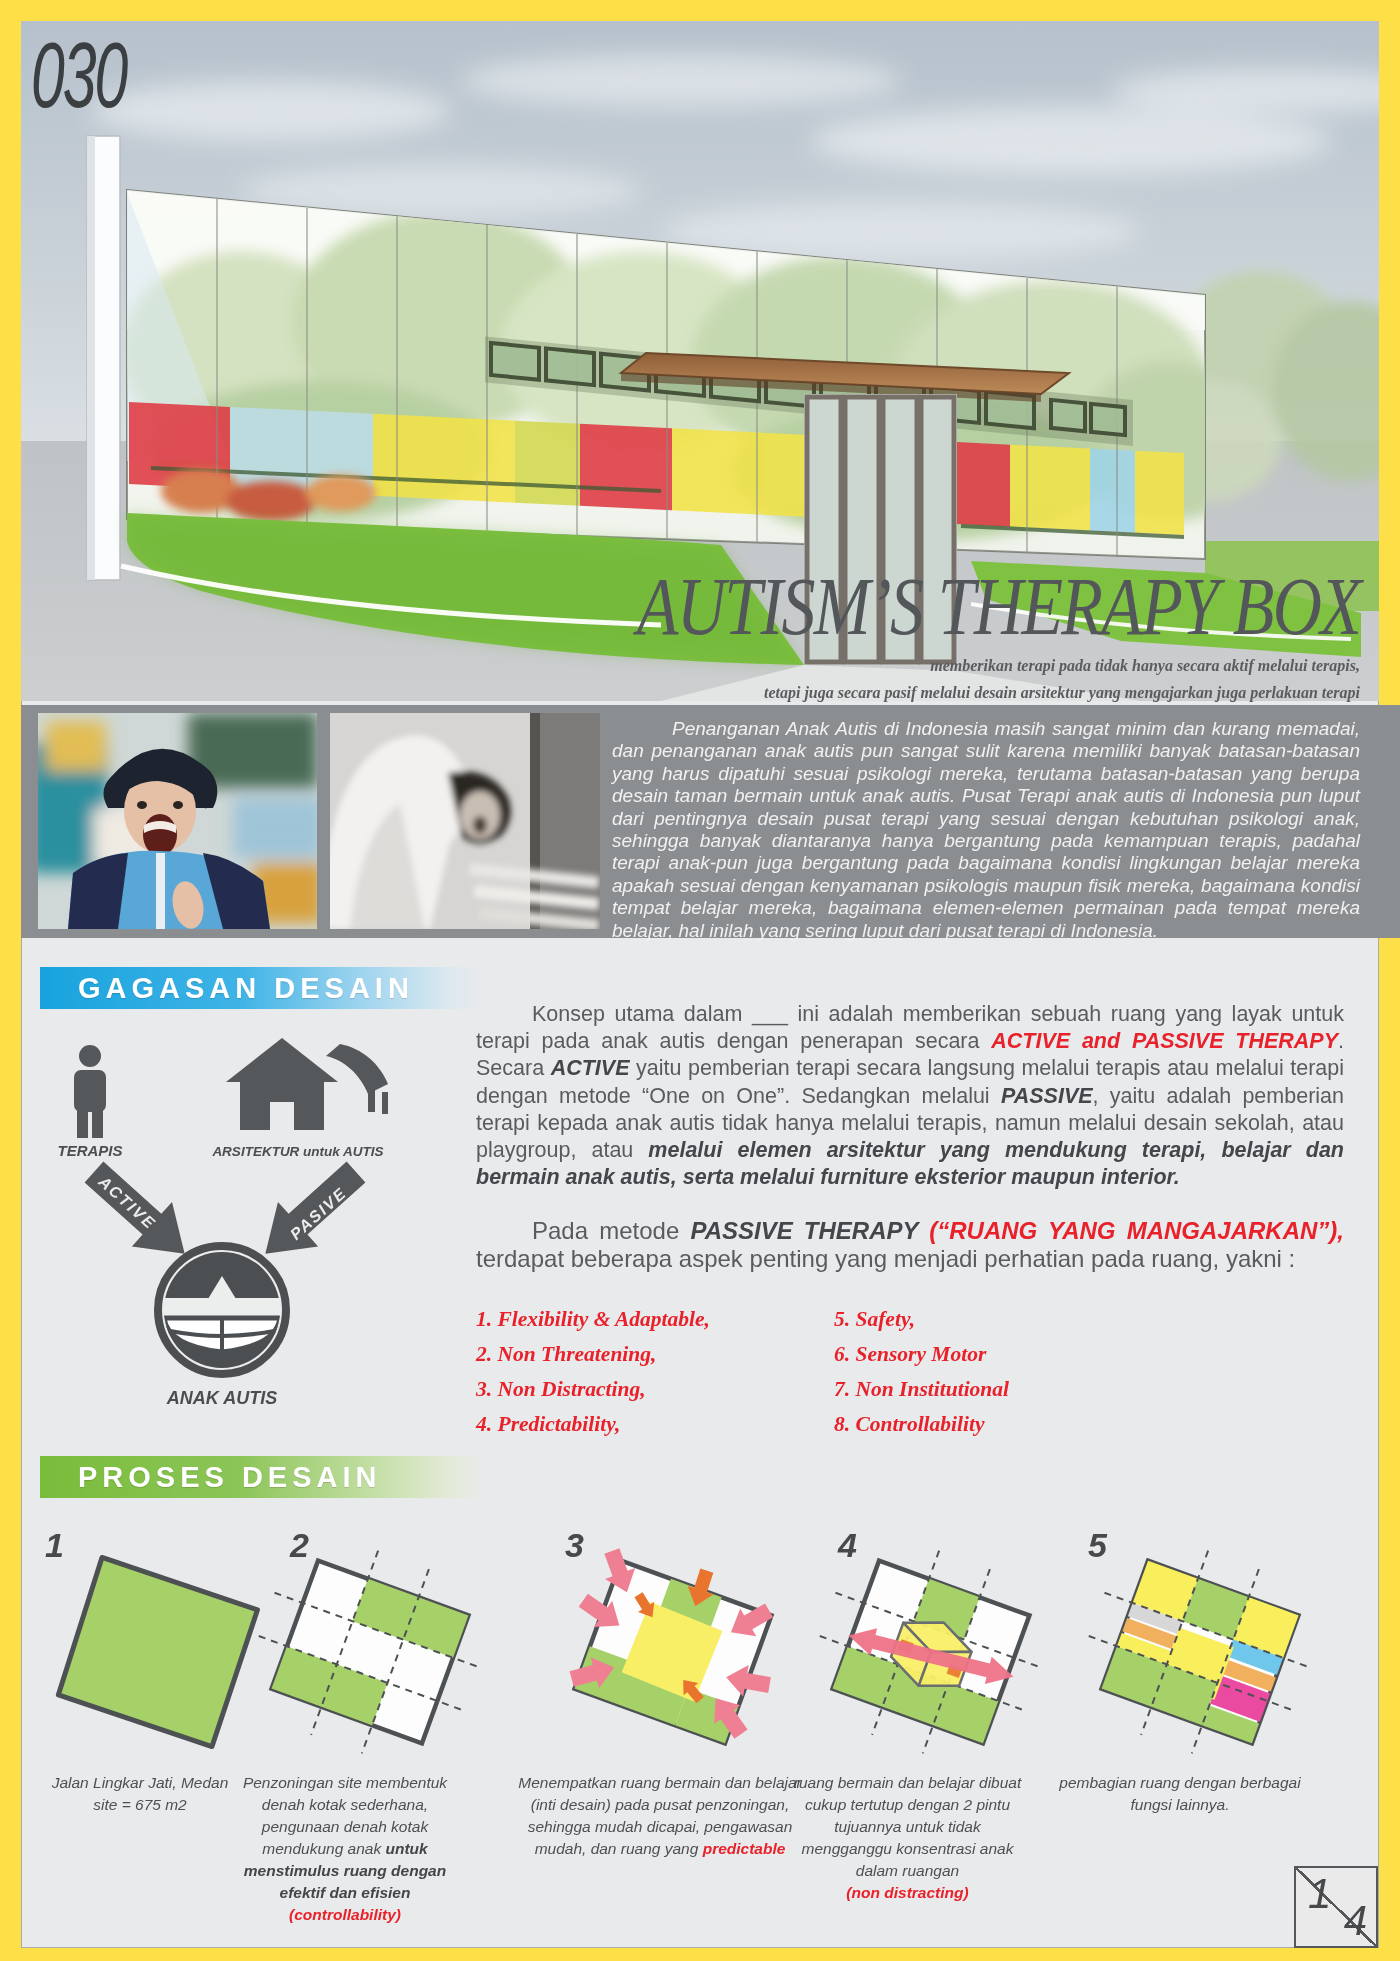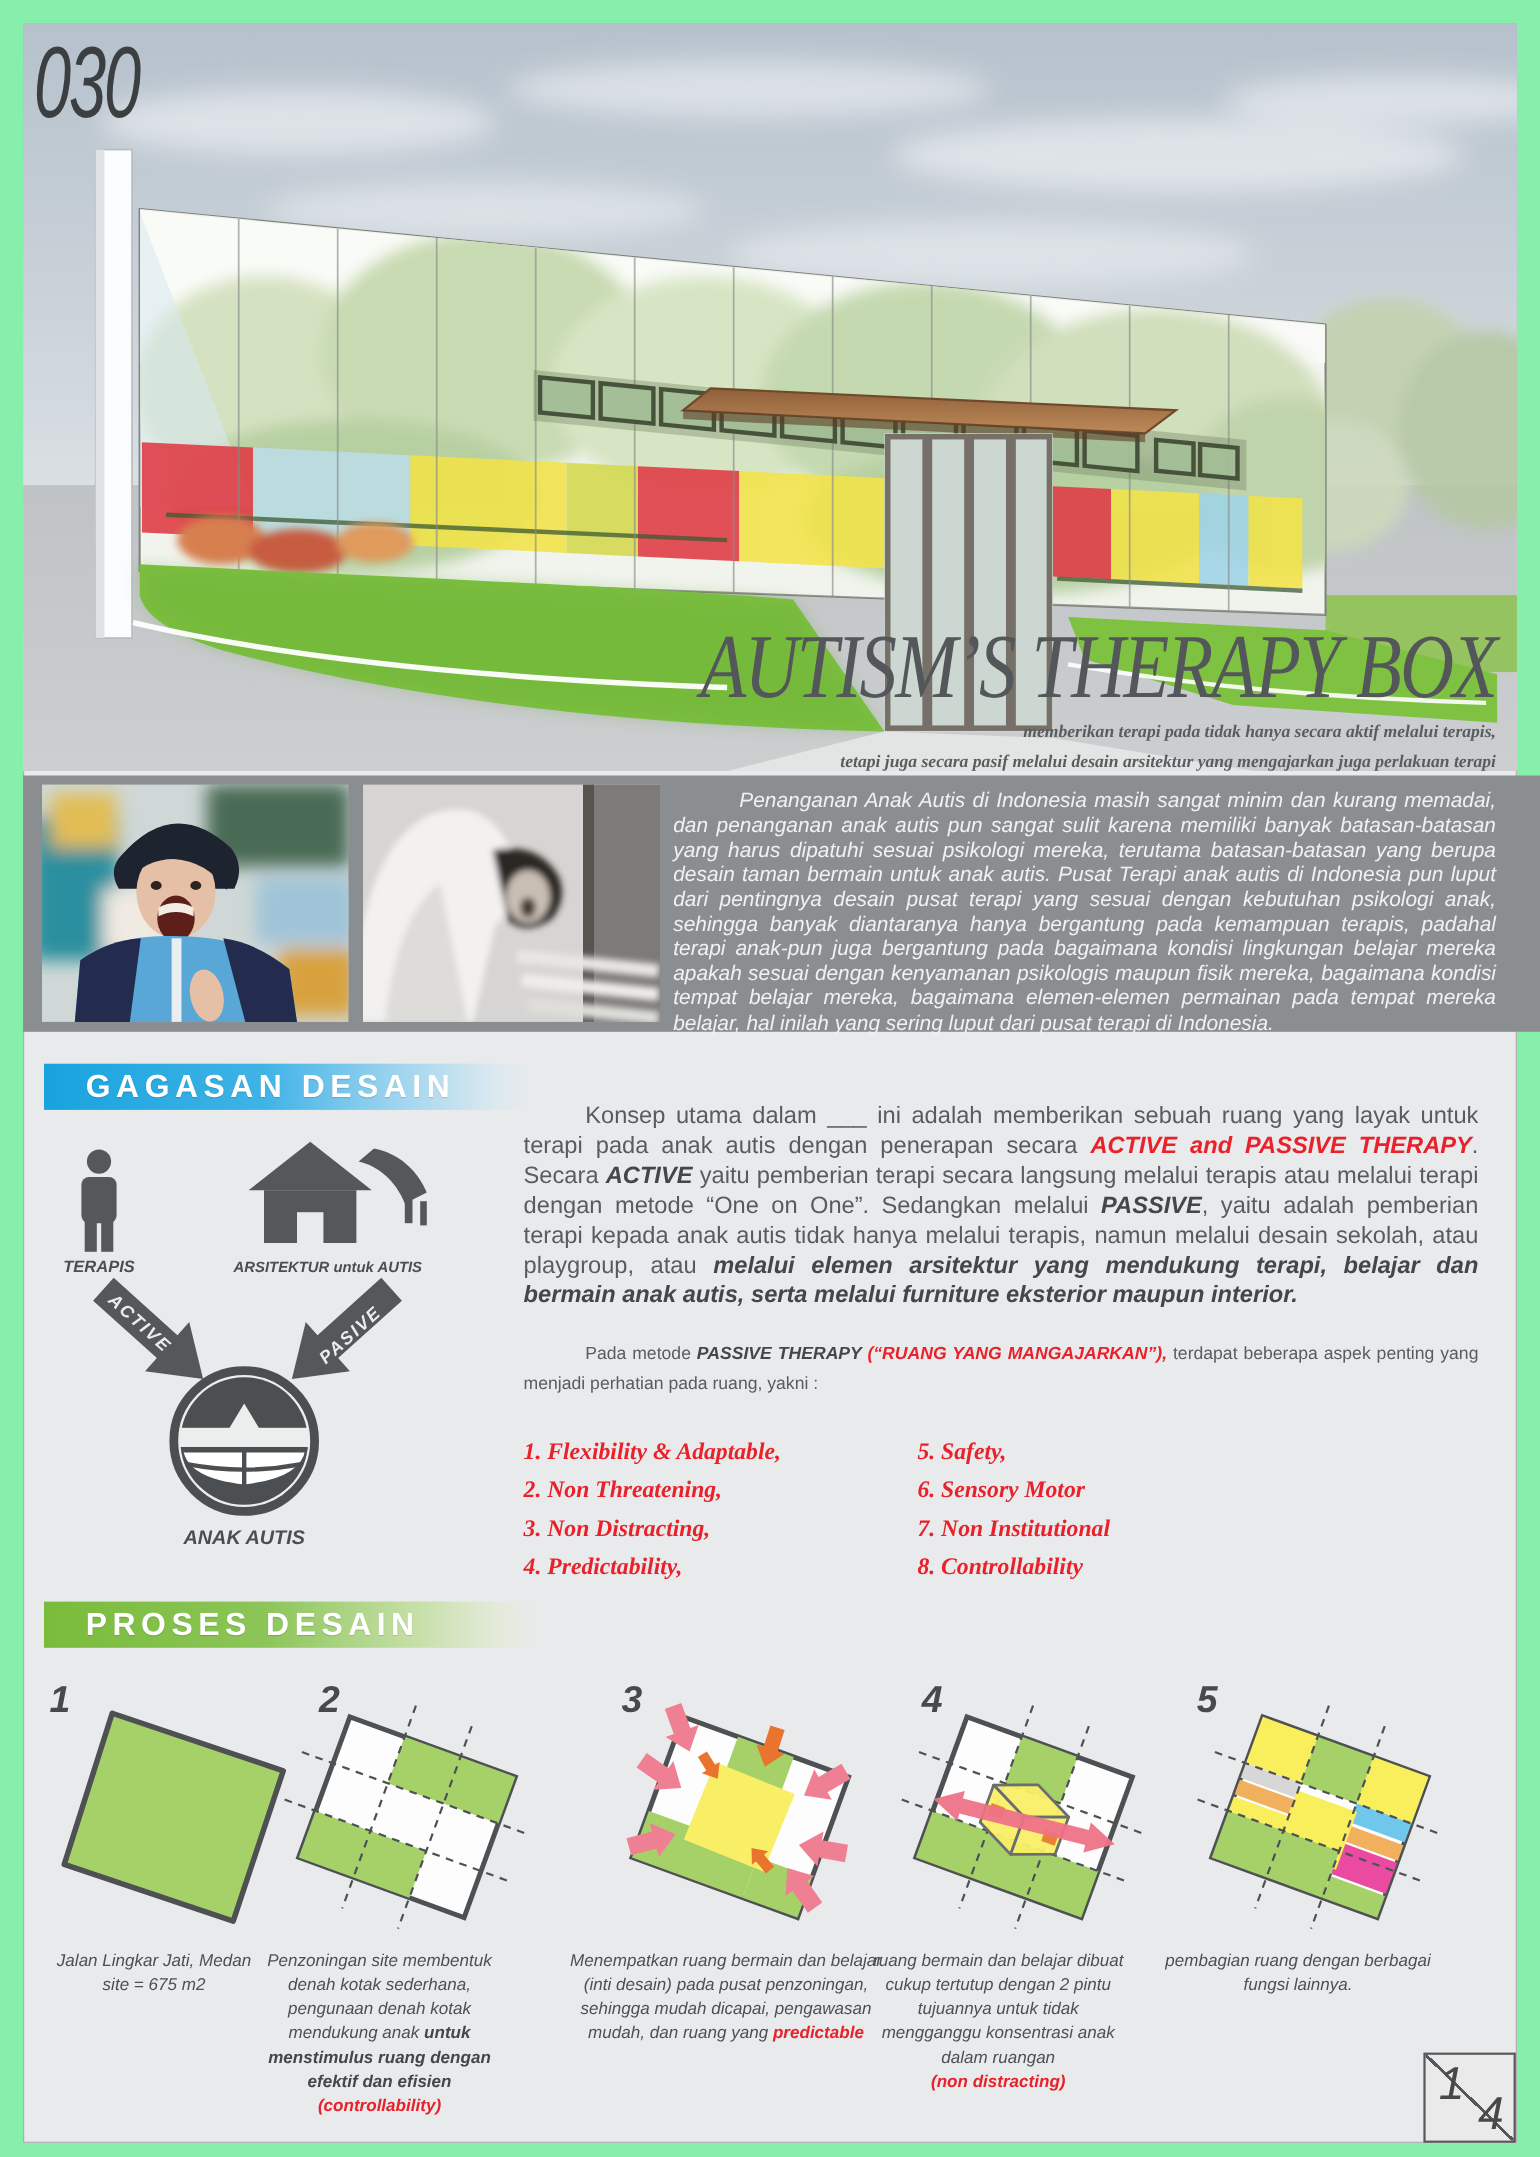--- a/index.html
+++ b/index.html
@@ -1,17 +1,17 @@
 <!DOCTYPE html>
 <html><head>
 <meta charset="utf-8">
 <style>
   html,body{margin:0;padding:0;background:#fff;}
   body{font-family:"Liberation Sans",sans-serif;}
-  #board{position:relative;width:1400px;height:1961px;background:#86efac;overflow:hidden;}
+  #board{position:relative;width:1400px;height:1961px;background:#fde047;overflow:hidden;}
   #frame{position:absolute;left:21px;top:21px;width:1358px;height:1927px;background:#e9eaeb;border:1px solid #a9aaab;box-sizing:border-box;}
   
   #hero{position:absolute;left:21px;top:21px;width:1358px;height:680px;}
   #hero svg{display:block;}
   #entry-number{position:absolute;left:10px;top:8px;font-size:92px;font-style:italic;font-weight:400;color:#3c3f42;transform:scaleX(.66);transform-origin:left top;letter-spacing:-3px;line-height:1;}
   #title-block{position:absolute;right:19px;top:546px;text-align:right;font-family:Liberation Serif, serif;}
   #main-title{font-size:83px;line-height:78px;font-style:italic;font-weight:400;color:#54575a;transform:scaleX(.82);transform-origin:right center;letter-spacing:-2px;white-space:nowrap;}
   .subtitle{font-size:16px;line-height:27px;font-style:italic;font-weight:700;color:#5a5d60;white-space:nowrap;}
   #subtitle-wrap{margin-top:7px;}
   
@@ -22,21 +22,21 @@
   #intro-text{position:absolute;left:591px;top:13px;width:748px;font-size:19px;line-height:22.4px;font-style:italic;color:#f1f1f2;text-align:justify;text-indent:60px;}
   
   .banner{position:absolute;left:40px;width:445px;height:42px;color:#fff;font-weight:800;font-size:29px;line-height:42px;letter-spacing:5px;padding-left:38px;box-sizing:border-box;white-space:nowrap;text-shadow:0 1px 1px rgba(0,0,0,.15);}
   #banner-gagasan{top:967px;background:linear-gradient(90deg,#18a3de 0%,#3fb3e6 45%,#9ed4ef 72%,#dce9ef 92%,#e9eaeb 100%);}
   #banner-proses{top:1456px;background:linear-gradient(90deg,#79bc3a 0%,#8cc558 45%,#c4dfa5 75%,#e3ead8 92%,#e9eaeb 100%);}
   
   #gagasan-figure{position:absolute;left:30px;top:1020px;width:450px;height:440px;}
   
   #gagasan-col{position:absolute;left:476px;top:1001px;width:868px;color:#595c5e;}
   #gagasan-p1{font-size:21.5px;line-height:27.2px;text-align:justify;text-indent:56px;}
-  #gagasan-p2{margin-top:26px;font-size:16px;line-height:27.2px;text-align:justify;text-indent:56px;}
+  #gagasan-p2{margin-top:26px;font-size:24px;line-height:27.2px;text-align:justify;text-indent:56px;}
   .seg-db{font-weight:700;font-style:italic;color:#43464a;}
   .seg-rb{font-weight:700;font-style:italic;color:#e8212b;}
   #aspects{display:flex;margin-top:30px;}
   .aspects-col{font-size:21.5px;line-height:35px;font-weight:700;font-style:italic;color:#e8212b;font-family:Liberation Serif, serif;}
   #aspects-left{width:358px;}
   
   .step-num{position:absolute;font-size:34px;font-style:italic;font-weight:700;color:#47494c;line-height:1;}
   .step-svg{position:absolute;top:1540px;}
   .step-caption{position:absolute;top:1772px;font-size:15.5px;line-height:1.42;font-style:italic;color:#4d5053;text-align:center;}
   

